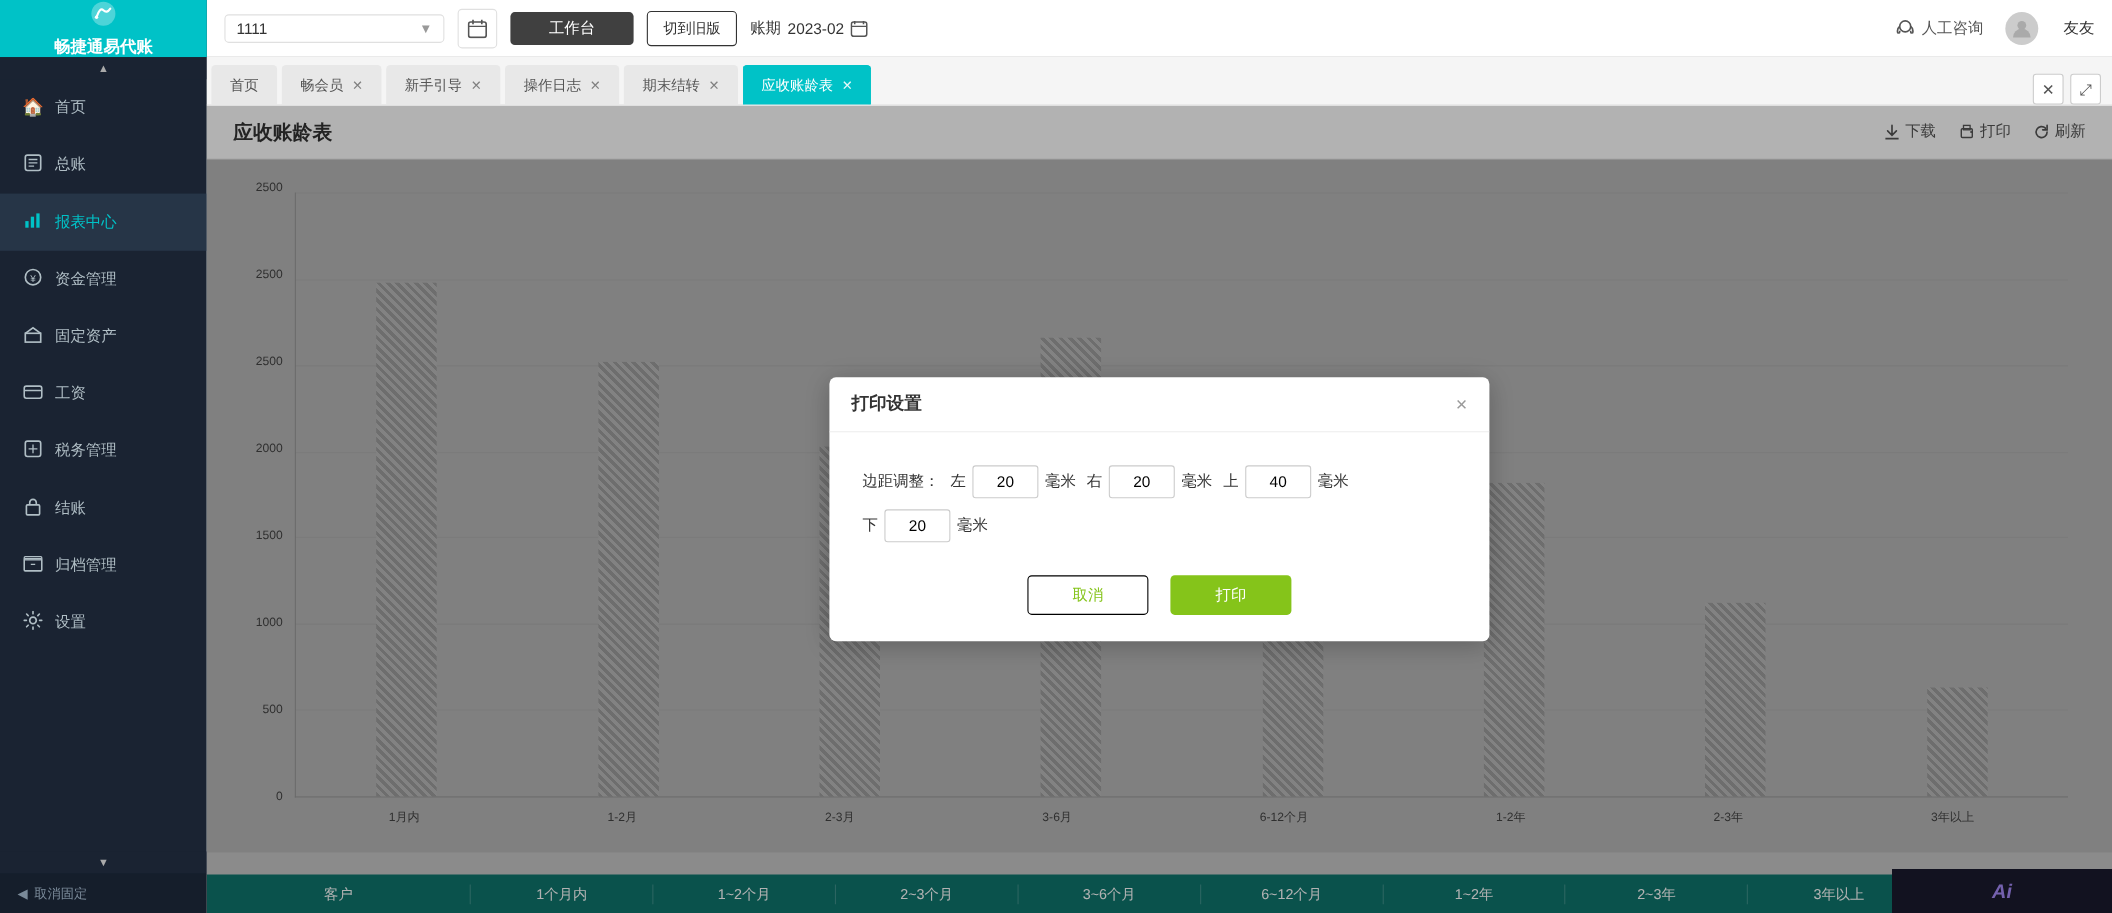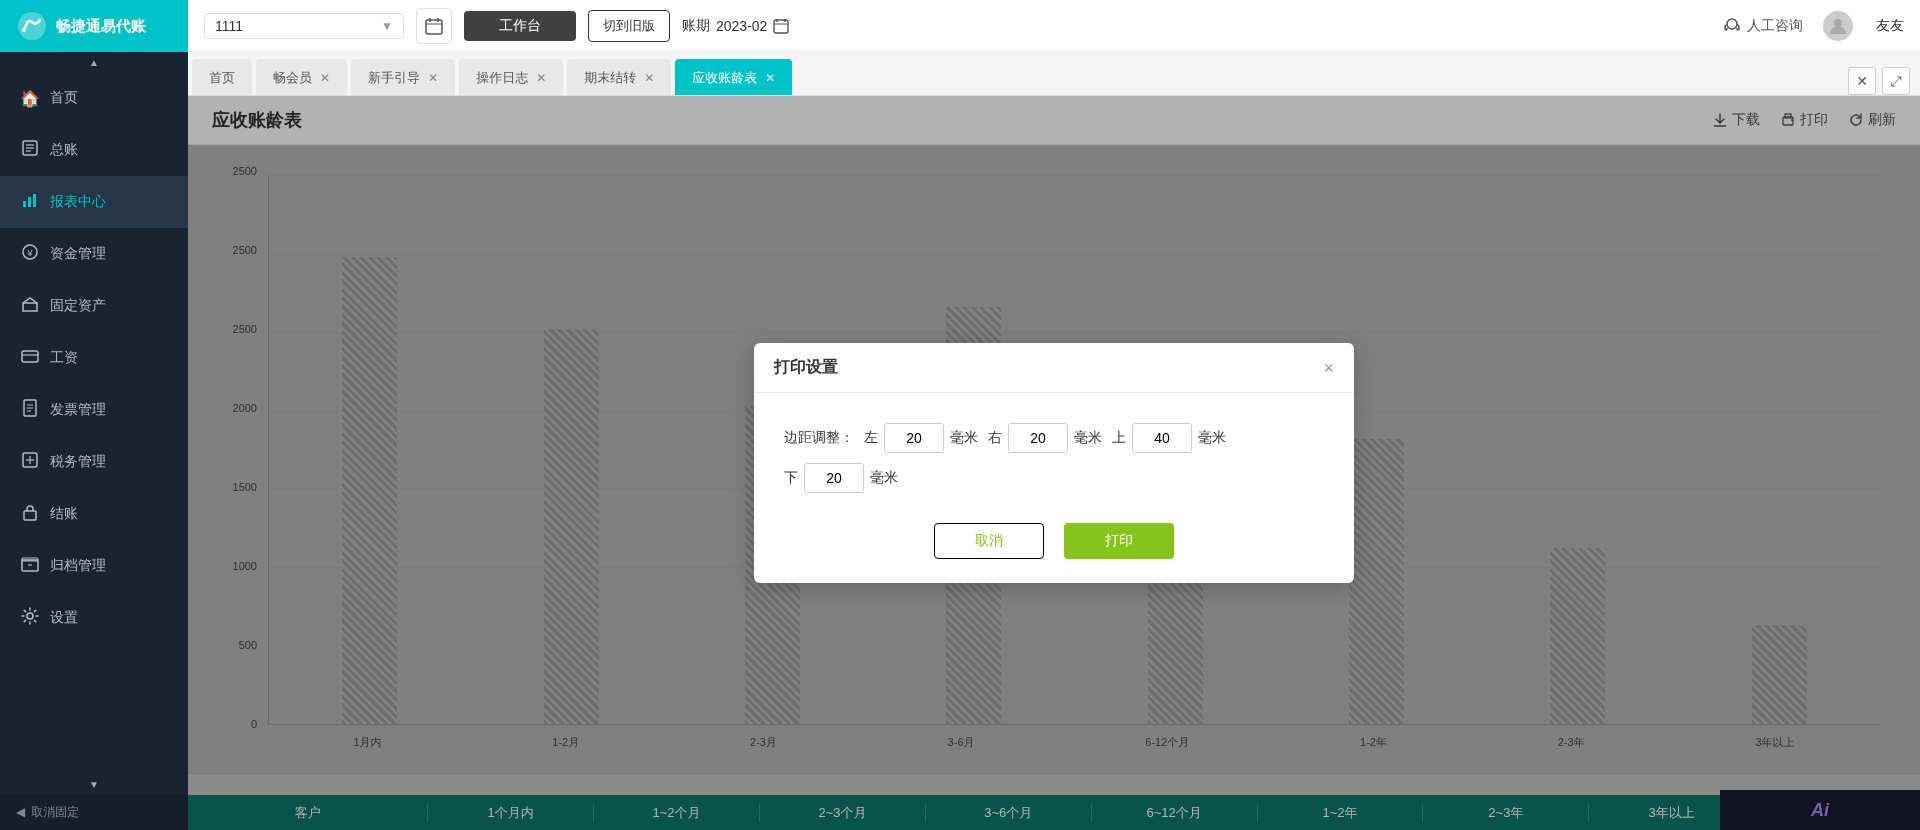--- a/index.html
+++ b/index.html
@@ -15,20 +15,21 @@
       height: 830px;
       position: relative;
     }
     .sidebar-logo {
       background: #00c2c7;
       height: 52px;
       display: flex;
       align-items: center;
       padding: 0 16px;
       gap: 8px;
+      flex-direction: column;
     }
     .logo-icon {
       width: 32px;
       height: 32px;
     }
     .logo-text {
       color: white;
       font-size: 15px;
       font-weight: bold;
     }
@@ -472,31 +473,20 @@
       <span>固定资产</span>
     </div>
     <div class="nav-item">
       <span class="nav-icon">
         <svg width="18" height="18" viewBox="0 0 18 18">
             <rect x="1" y="4" width="16" height="11" rx="2" fill="none" stroke="#b0bec5" stroke-width="1.5"></rect>
             <line x1="1" y1="8" x2="17" y2="8" stroke="#b0bec5" stroke-width="1.2"></line>
           </svg>
       </span>
       <span>工资</span>
-    </div>
-    <div class="nav-item">
-      <span class="nav-icon">
-        <svg width="18" height="18" viewBox="0 0 18 18">
-            <rect x="3" y="1" width="12" height="16" rx="1" fill="none" stroke="#b0bec5" stroke-width="1.5"></rect>
-            <line x1="6" y1="6" x2="12" y2="6" stroke="#b0bec5" stroke-width="1"></line>
-            <line x1="6" y1="9" x2="12" y2="9" stroke="#b0bec5" stroke-width="1"></line>
-            <line x1="6" y1="12" x2="10" y2="12" stroke="#b0bec5" stroke-width="1"></line>
-          </svg>
-      </span>
-      <span>发票管理</span>
     </div>
     <div class="nav-item">
       <span class="nav-icon">
         <svg width="18" height="18" viewBox="0 0 18 18">
             <rect x="2" y="2" width="14" height="14" rx="2" fill="none" stroke="#b0bec5" stroke-width="1.5"></rect>
             <line x1="5" y1="9" x2="13" y2="9" stroke="#b0bec5" stroke-width="1.2"></line>
             <line x1="9" y1="5" x2="9" y2="13" stroke="#b0bec5" stroke-width="1.2"></line>
           </svg>
       </span>
       <span>税务管理</span>

